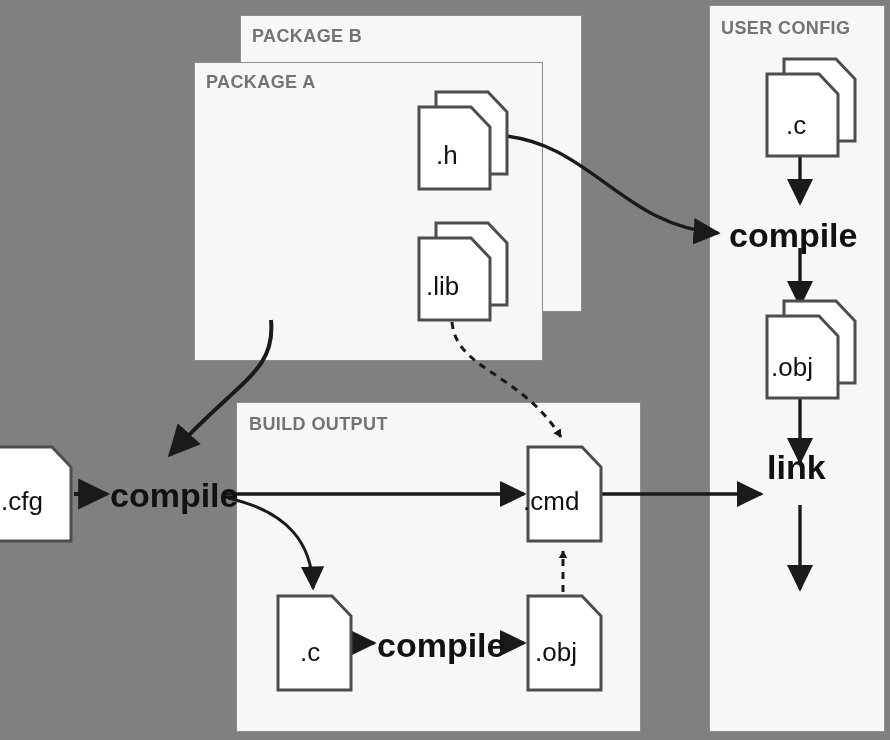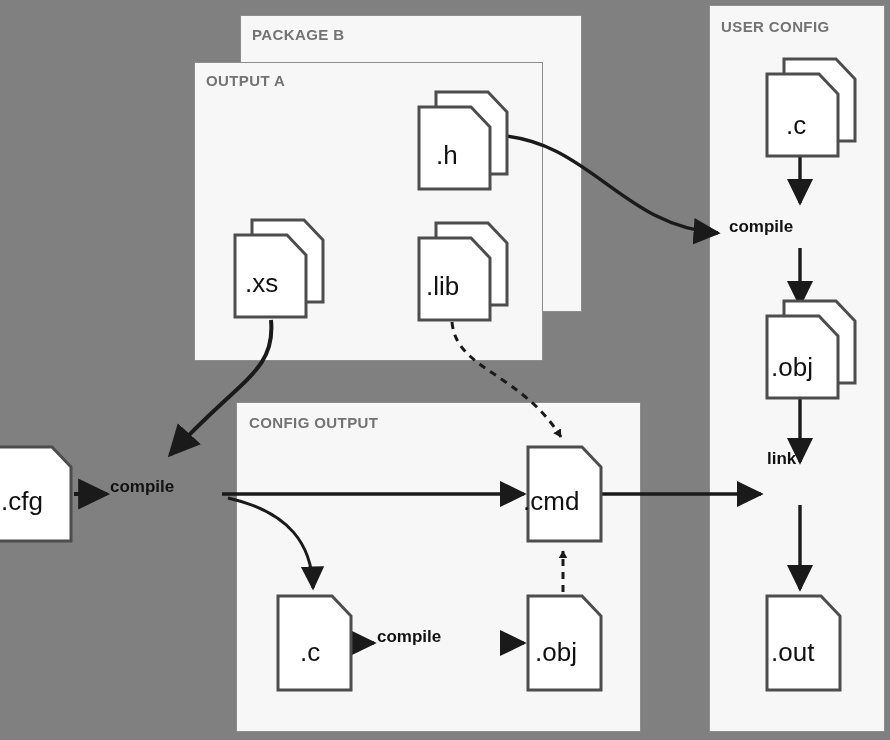--- a/index.html
+++ b/index.html
@@ -13,29 +13,29 @@
   }
   .panel{
     position:absolute;
     background:#f7f7f7;
     border:1px solid #8d8d8d;
     box-sizing:border-box;
   }
   .panel-title{
     position:absolute;
     font-weight:bold;
-    font-size:15px;
+    font-size:18px;
     letter-spacing:0.4px;
     color:#737373;
     white-space:nowrap;
   }
   .proc{
     position:absolute;
     font-weight:bold;
-    font-size:17px;
+    font-size:34px;
     color:#111111;
     white-space:nowrap;
     line-height:1;
   }
   .doc{
     position:absolute;
   }
   .doc svg{display:block;overflow:visible;}
   .doc .lbl{
     font-size:26px;
@@ -50,24 +50,24 @@
 </style>
 </head>
 <body>
 
 <div id="canvas">
 
   <div class="panel" style="left:240px;top:15px;width:342px;height:297px;"></div>
   <div class="panel-title" style="left:252px;top:26px;">PACKAGE B</div>
 
   <div class="panel" style="left:194px;top:62px;width:349px;height:299px;"></div>
-  <div class="panel-title" style="left:206px;top:72px;">OUTPUT A</div>
+  <div class="panel-title" style="left:206px;top:72px;">PACKAGE A</div>
 
   <div class="panel" style="left:236px;top:402px;width:405px;height:330px;"></div>
-  <div class="panel-title" style="left:249px;top:414px;">CONFIG OUTPUT</div>
+  <div class="panel-title" style="left:249px;top:414px;">BUILD OUTPUT</div>
 
   <div class="panel" style="left:709px;top:5px;width:176px;height:727px;"></div>
   <div class="panel-title" style="left:721px;top:18px;">USER CONFIG</div>
 
   <svg id="arrows" viewBox="0 0 890 740" xmlns="http://www.w3.org/2000/svg">
     <defs>
       <marker id="ah" markerWidth="9" markerHeight="9" refX="7.2" refY="4.5" orient="auto" markerUnits="strokeWidth">
         <path d="M0,0.6 L8,4.5 L0,8.4 z" fill="#1a1a1a"></path>
       </marker>
       <marker id="ahd" markerWidth="10" markerHeight="10" refX="7.4" refY="5" orient="auto" markerUnits="userSpaceOnUse">
@@ -104,27 +104,20 @@
     <line x1="800" y1="505" x2="800" y2="589" stroke="#1a1a1a" stroke-width="3.4" marker-end="url(#ah)"></line>
   </svg>
 
   <div class="doc" style="left:-8px;top:446px;">
     <svg width="90" height="106" viewBox="0 0 90 106">
       <path d="M1,1 H60 L79,21 V95 H1 Z" fill="#ffffff" stroke="#4d4d4d" stroke-width="3"></path>
       <text class="lbl" x="9" y="64">.cfg</text>
     </svg>
   </div>
 
-  <div class="doc" style="left:234px;top:219px;">
-    <svg width="100" height="110" viewBox="0 0 100 110">
-      <path d="M18,1 H70 L89,21 V83 H18 Z" fill="#ffffff" stroke="#4d4d4d" stroke-width="3"></path>
-      <path d="M1,16 H53 L72,36 V98 H1 Z" fill="#ffffff" stroke="#4d4d4d" stroke-width="3"></path>
-      <text class="lbl" x="11" y="73">.xs</text>
-    </svg>
-  </div>
 
   <div class="doc" style="left:418px;top:91px;">
     <svg width="100" height="110" viewBox="0 0 100 110">
       <path d="M18,1 H70 L89,21 V83 H18 Z" fill="#ffffff" stroke="#4d4d4d" stroke-width="3"></path>
       <path d="M1,16 H53 L72,36 V98 H1 Z" fill="#ffffff" stroke="#4d4d4d" stroke-width="3"></path>
       <text class="lbl" x="18" y="73">.h</text>
     </svg>
   </div>
 
   <div class="doc" style="left:418px;top:222px;">
@@ -165,26 +158,20 @@
   </div>
 
   <div class="doc" style="left:766px;top:300px;">
     <svg width="100" height="110" viewBox="0 0 100 110">
       <path d="M18,1 H70 L89,21 V83 H18 Z" fill="#ffffff" stroke="#4d4d4d" stroke-width="3"></path>
       <path d="M1,16 H53 L72,36 V98 H1 Z" fill="#ffffff" stroke="#4d4d4d" stroke-width="3"></path>
       <text class="lbl" x="5" y="76">.obj</text>
     </svg>
   </div>
 
-  <div class="doc" style="left:766px;top:595px;">
-    <svg width="80" height="106" viewBox="0 0 80 106">
-      <path d="M1,1 H55 L74,21 V95 H1 Z" fill="#ffffff" stroke="#4d4d4d" stroke-width="3"></path>
-      <text class="lbl" x="5" y="66">.out</text>
-    </svg>
-  </div>
 
   <div class="proc" style="left:110px;top:478px;">compile</div>
 
   <div class="proc" style="left:377px;top:628px;">compile</div>
 
   <div class="proc" style="left:729px;top:218px;">compile</div>
 
   <div class="proc" style="left:767px;top:450px;">link</div>
 
 </div>

